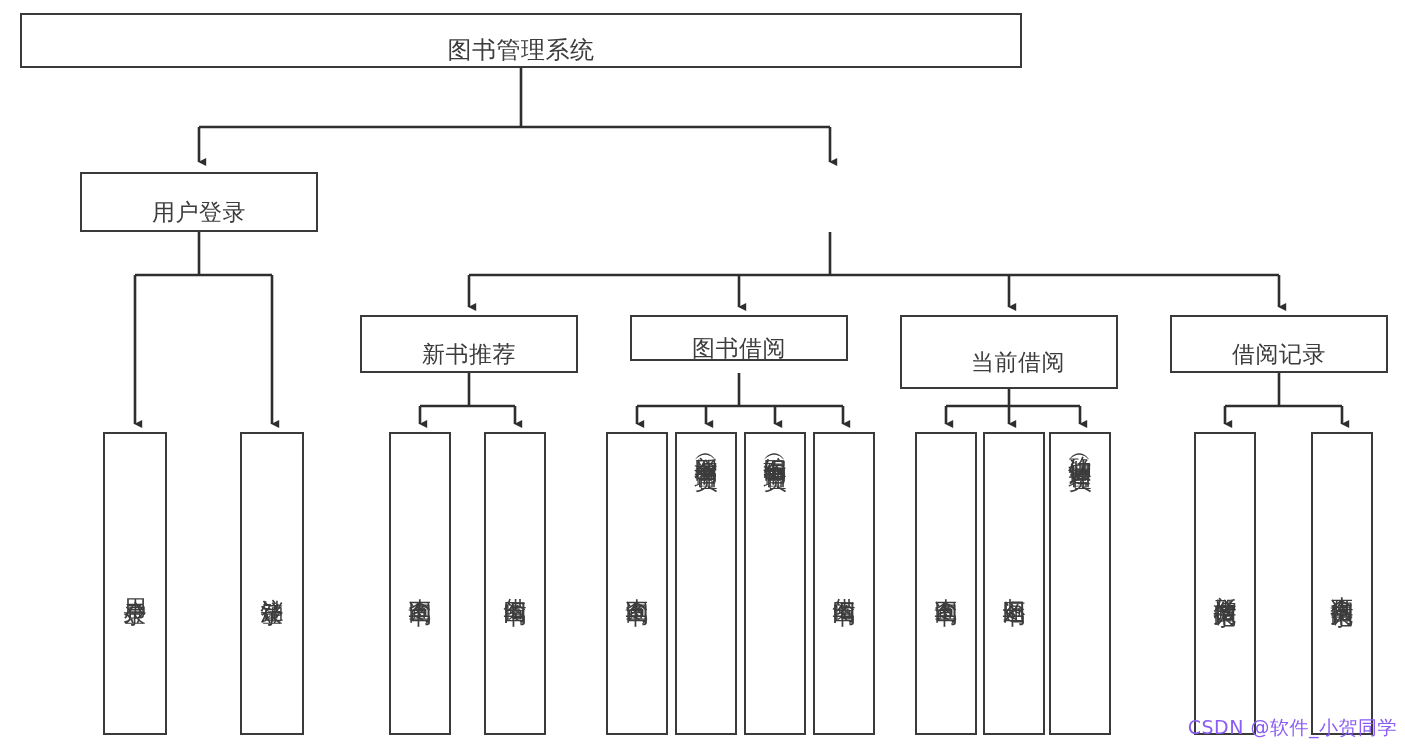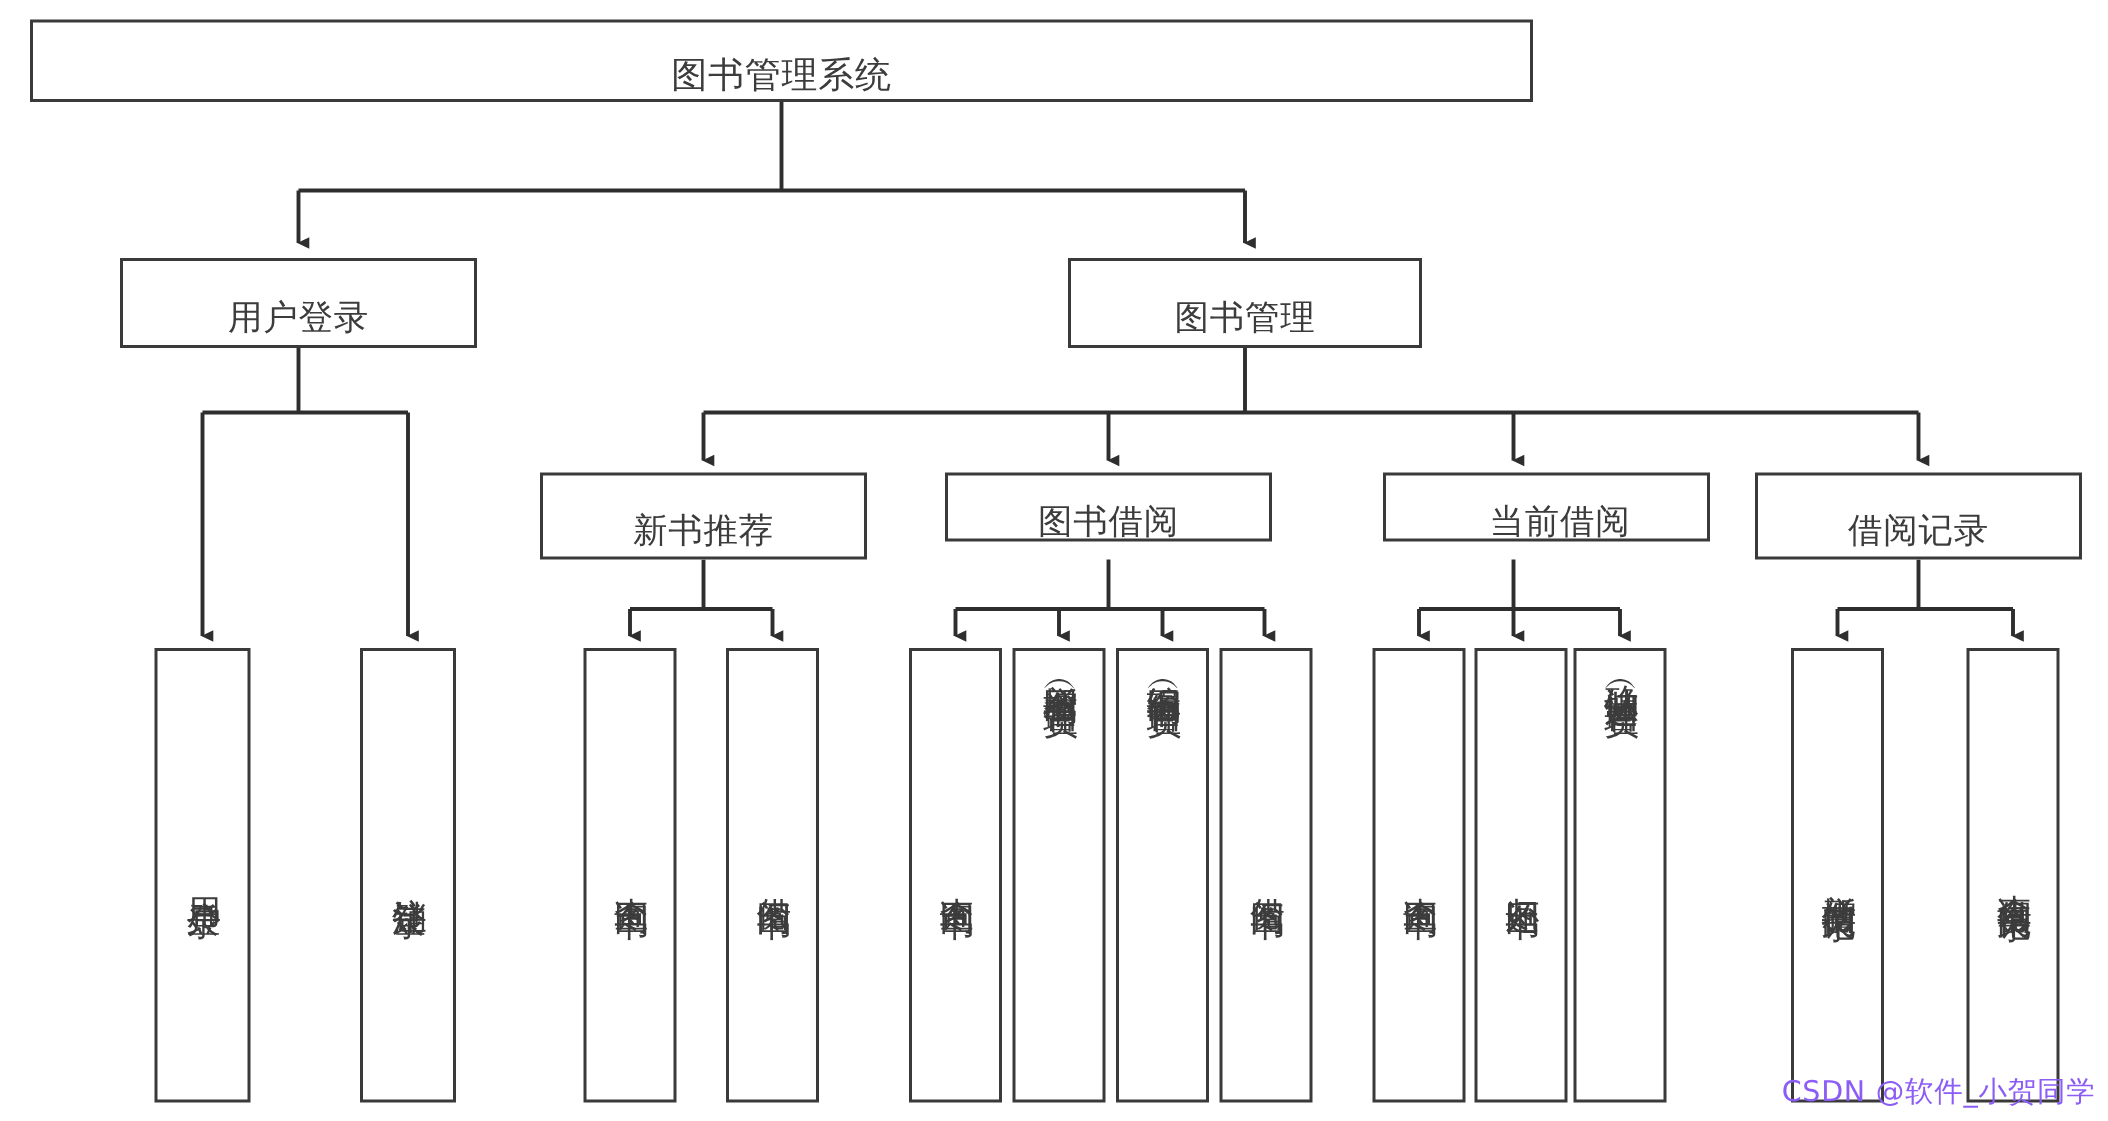--- a/index.html
+++ b/index.html
@@ -136,33 +136,30 @@
   </svg>
 
   <div class="node root horiz" style="left:20px; top:13px; width:1002px; height:55px;">
     <span class="label">图书管理系统</span>
   </div>
 
   <div class="node horiz" style="left:80px; top:172px; width:238px; height:60px;">
     <span class="label">用户登录</span>
   </div>
 
-  <div class="node horiz" style="left:712px; top:172px; width:236px; height:60px;">
-    <span class="label">图书管理</span>
-  </div>
 
   <div class="node horiz" style="left:360px; top:315px; width:218px; height:58px;">
     <span class="label">新书推荐</span>
   </div>
 
   <div class="node horiz" style="left:630px; top:315px; width:218px; height:46px;">
     <span class="label">图书借阅</span>
   </div>
 
-  <div class="node horiz" style="left:922px; top:315px; width:218px; height:46px;padding-left:18px;">
+  <div class="node horiz" style="left:900px; top:315px; width:218px; height:74px;padding-left:18px;">
     <span class="label">当前借阅</span>
   </div>
 
   <div class="node horiz" style="left:1170px; top:315px; width:218px; height:58px;">
     <span class="label">借阅记录</span>
   </div>
 
   <div class="leafwrap" style="left:103px; top:432px; width:64px; height:303px;">
     <span class="vlabel">用户登录</span>
   </div>

